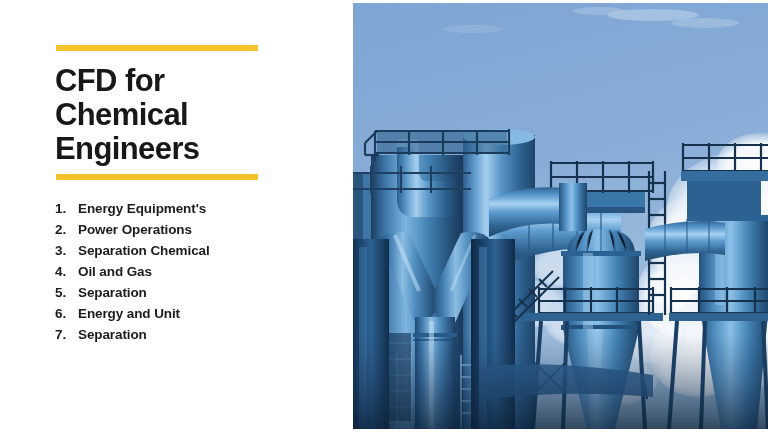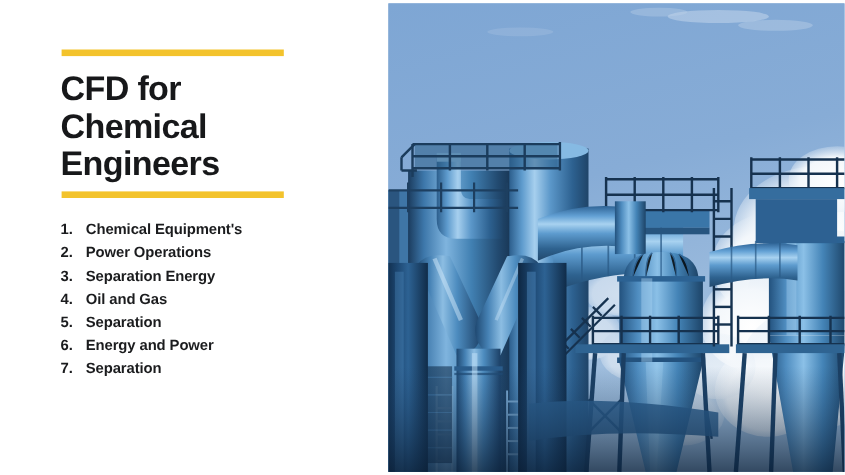--- a/index.html
+++ b/index.html
@@ -115,41 +115,41 @@
 
     <h1 class="title">CFD for
 Chemical
 Engineers</h1>
 
     <div class="rule rule-bottom"></div>
 
     <ul class="topic-list">
       <li class="topic-item">
         <span class="topic-num">1.</span>
-        <span class="topic-label">Chemical Equipment's</span>
+        <span class="topic-label">Energy Equipment's</span>
       </li>
       <li class="topic-item">
         <span class="topic-num">2.</span>
         <span class="topic-label">Power Operations</span>
       </li>
       <li class="topic-item">
         <span class="topic-num">3.</span>
-        <span class="topic-label">Separation Energy</span>
+        <span class="topic-label">Separation Chemical</span>
       </li>
       <li class="topic-item">
         <span class="topic-num">4.</span>
         <span class="topic-label">Oil and Gas</span>
       </li>
       <li class="topic-item">
         <span class="topic-num">5.</span>
         <span class="topic-label">Separation</span>
       </li>
       <li class="topic-item">
         <span class="topic-num">6.</span>
-        <span class="topic-label">Energy and Power</span>
+        <span class="topic-label">Energy and Unit</span>
       </li>
       <li class="topic-item">
         <span class="topic-num">7.</span>
         <span class="topic-label">Separation</span>
       </li>
     </ul>
   </div>
 
   <div class="photo-wrap">
     <div class="photo">

